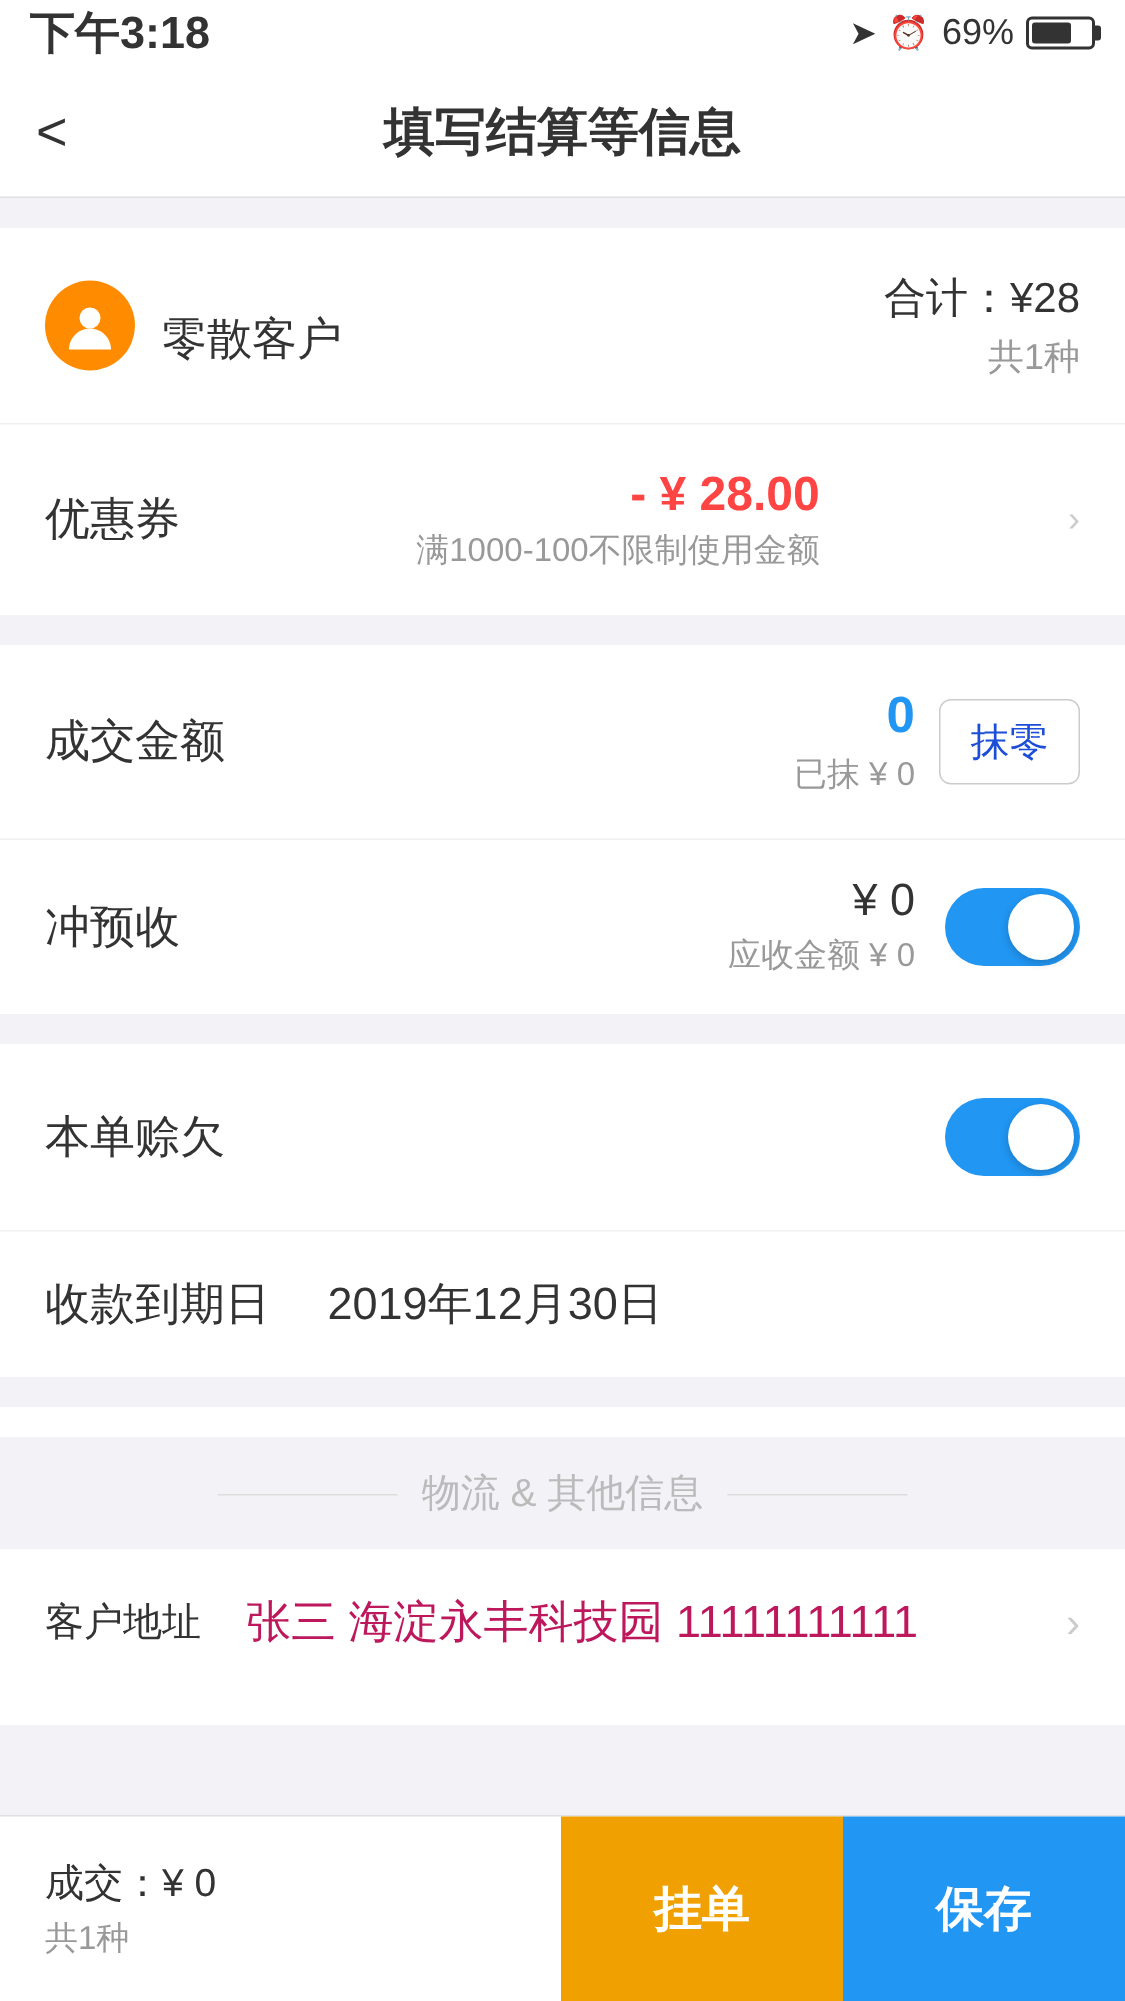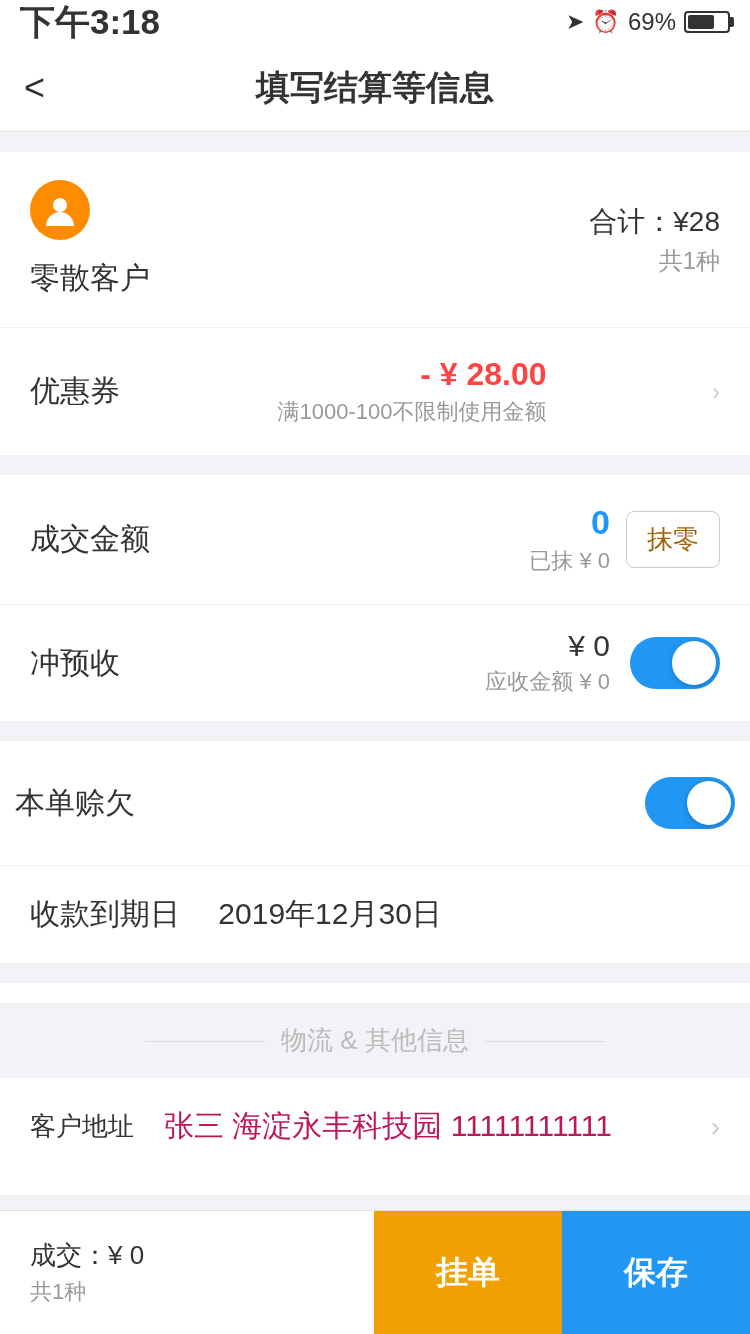--- a/index.html
+++ b/index.html
@@ -19,21 +19,21 @@
       height: 44px;
       background: #fff;
       display: flex;
       align-items: center;
       justify-content: space-between;
       padding: 0 20px;
       font-size: 24px;
       font-weight: 500;
     }
     .status-left { display: flex; align-items: center; gap: 10px; }
-    .status-center { font-size: 35px; font-weight: 600; }
+    .status-center { font-size: 30px; font-weight: 600; }
     .status-right { display: flex; align-items: center; gap: 8px; font-size: 24px; }
     .battery-icon {
       width: 46px; height: 22px; border: 2px solid #333; border-radius: 4px; position: relative;
       display: inline-flex; align-items: center; padding: 2px;
     }
     .battery-icon::after {
       content: ''; position: absolute; right: -6px; top: 50%; transform: translateY(-50%);
       width: 4px; height: 10px; background: #333; border-radius: 0 2px 2px 0;
     }
     .battery-fill { height: 100%; background: #333; border-radius: 2px; width: 69%; }
@@ -68,21 +68,21 @@
     }
 
     
     .customer-row {
       display: flex;
       align-items: center;
       justify-content: space-between;
       padding: 28px 30px;
       background: #fff;
     }
-    .customer-left { display: flex; align-items: flex-start; gap: 18px; flex-direction: column; }
+    .customer-left { display: flex; align-items: flex-end; gap: 18px; }
     .customer-avatar {
       width: 60px; height: 60px; border-radius: 50%; background: #ff8c00;
       display: flex; align-items: center; justify-content: center; color: #fff; font-size: 28px;
     }
     .customer-name { font-size: 30px; color: #333; }
     .customer-right { text-align: right; }
     .total-amount { font-size: 28px; color: #333; font-weight: 500; }
     .total-count { font-size: 24px; color: #999; margin-top: 4px; }
 
     
@@ -114,21 +114,21 @@
       justify-content: space-between;
       padding: 28px 30px;
       border-bottom: 1px solid #f0f0f0;
     }
     .deal-label { font-size: 30px; color: #333; }
     .deal-right { display: flex; align-items: center; gap: 16px; text-align: right; }
     .deal-value { font-size: 34px; color: #2196f3; font-weight: 600; }
     .deal-sub { font-size: 22px; color: #999; margin-top: 4px; }
     .round-zero-btn {
       border: 1px solid #ccc; border-radius: 8px;
-      padding: 10px 20px; font-size: 26px; color: #a16207;
+      padding: 10px 20px; font-size: 26px; color: #1d4ed8;
       background: #fff; cursor: pointer;
     }
 
     
     .toggle {
       width: 90px; height: 52px; border-radius: 26px; background: #2196f3;
       position: relative; cursor: pointer; flex-shrink: 0;
     }
     .toggle-knob {
       width: 44px; height: 44px; border-radius: 50%; background: #fff;
@@ -150,21 +150,21 @@
 
     
     .credit-section {
       background: #fff;
       margin-bottom: 20px;
     }
     .credit-row {
       display: flex;
       align-items: center;
       justify-content: space-between;
-      padding: 36px 15px;
+      padding: 36px 30px;
     }
     .credit-label { font-size: 30px; color: #333; }
 
     
     .date-row {
       padding: 28px 30px;
       border-top: 1px solid #f0f0f0;
       font-size: 30px; color: #333;
       background: #fff;
     }

